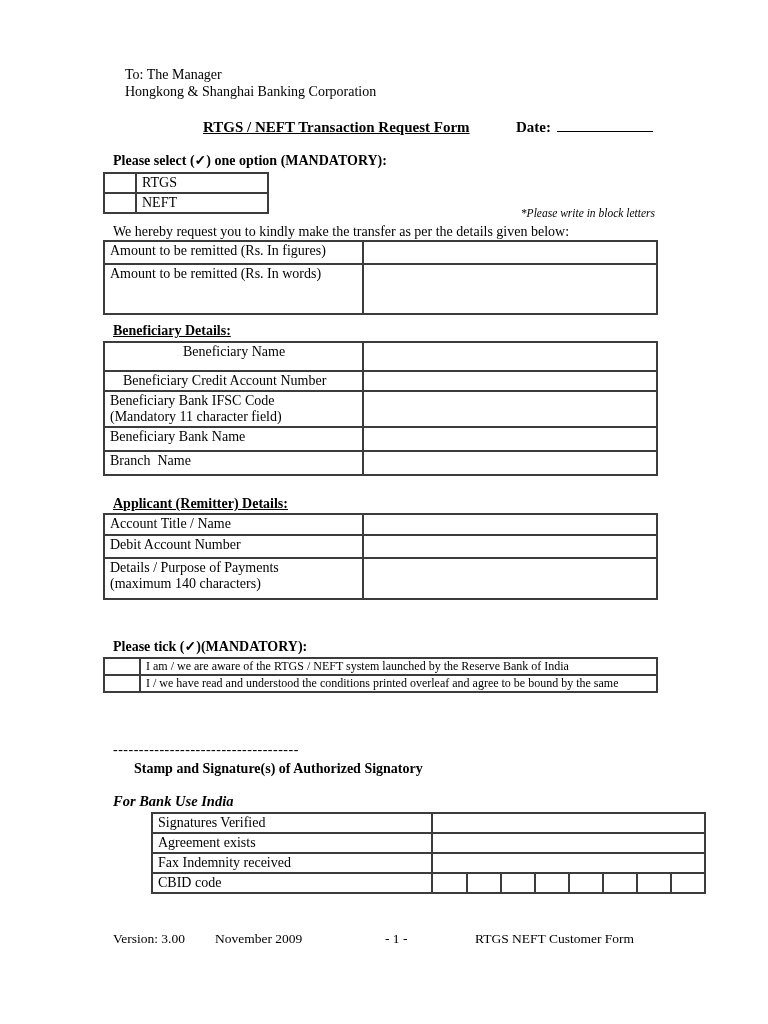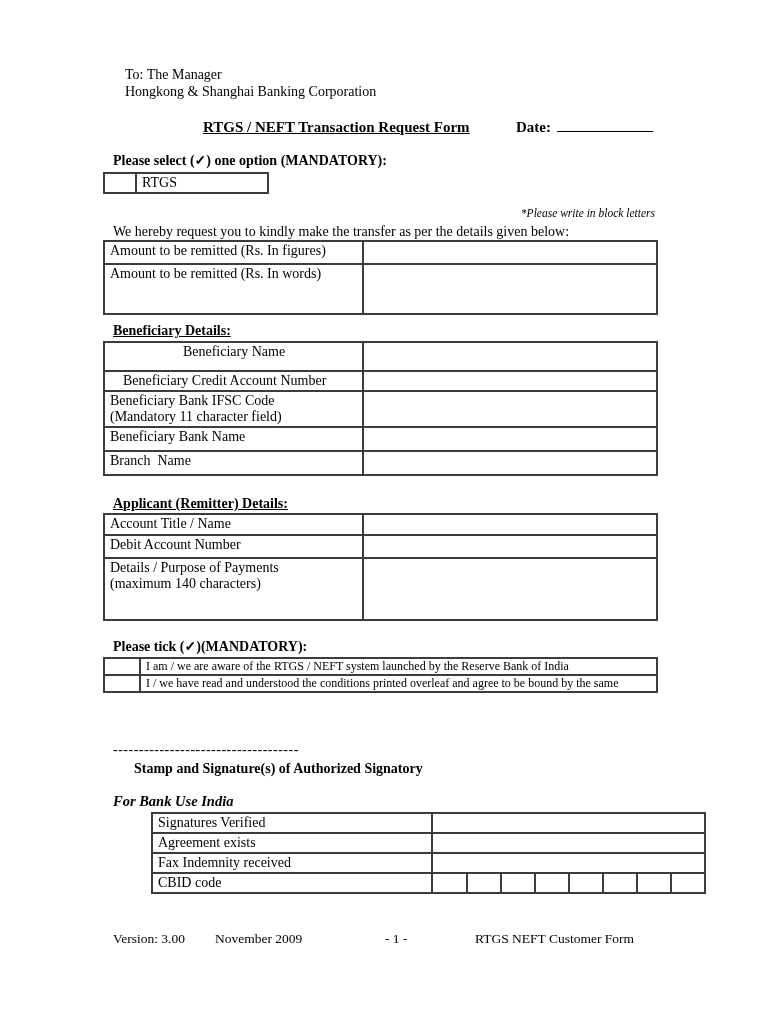--- a/index.html
+++ b/index.html
@@ -46,20 +46,24 @@
   <table class="abs" style="left:103px; top:172px; width:164px;">
     <colgroup>
         <col style="width:32px">
         <col style="width:132px">
       </colgroup>
     <tbody>
         <tr>
       <td class="chk" style="height:16px;"></td>
       <td>RTGS</td>
     </tr>
+    <tr>
+      <td class="chk" style="height:16px;"></td>
+      <td>NEFT</td>
+    </tr>
   </tbody>
     </table>
 
   <div class="abs i small-note" style="right:113px; top:207px;">*Please write in block letters</div>
 
   <div class="abs txt" style="left:113px; top:223px;">We hereby request you to kindly make the transfer as per the details given below:</div>
 
   <table class="abs" style="left:103px; top:240px; width:553px;">
     <colgroup>
         <col style="width:259px">
@@ -119,21 +123,21 @@
     <tbody>
         <tr>
       <td style="height:21px;">Account Title / Name</td>
       <td class="fill"></td>
     </tr>
     <tr>
       <td style="height:23px;">Debit Account Number</td>
       <td class="fill"></td>
     </tr>
     <tr>
-      <td style="height:62px;">Details / Purpose of Payments
+      <td style="height:41px;">Details / Purpose of Payments
 (maximum 140 characters)</td>
       <td class="fill"></td>
     </tr>
   </tbody>
     </table>
 
   <div class="abs b txt" style="left:113px; top:638px;">Please tick (✓)(MANDATORY):</div>
 
   <table class="abs tick-table" style="left:103px; top:657px; width:553px;">
     <colgroup>

